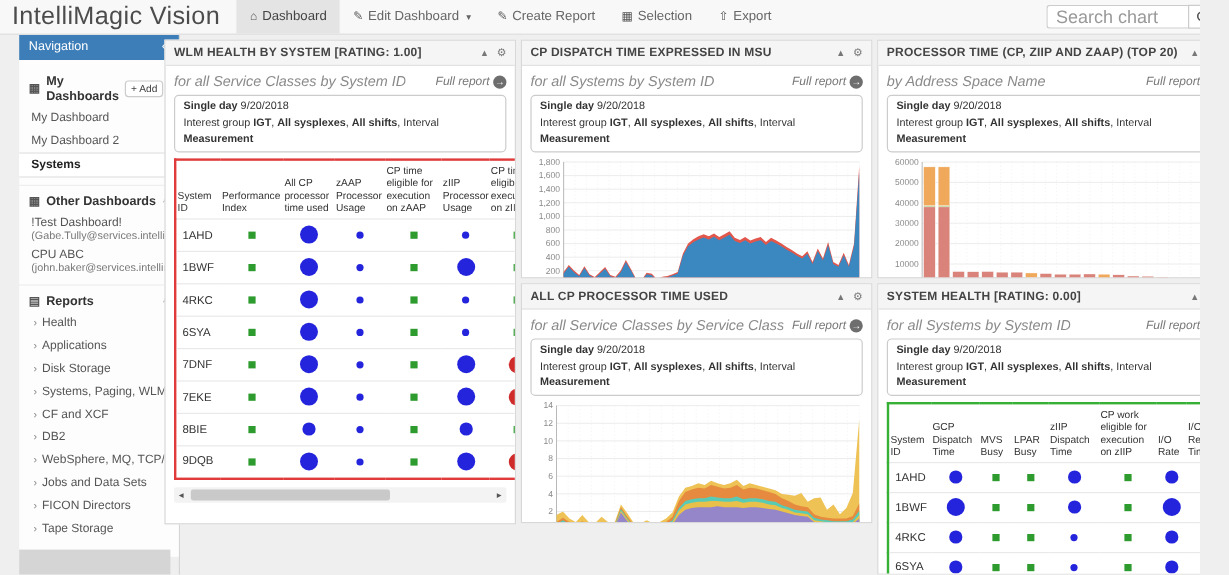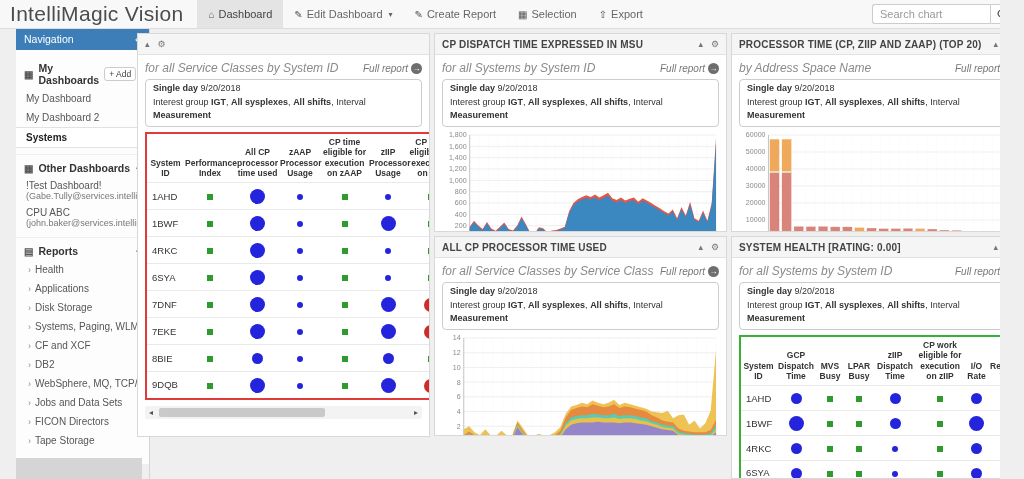--- a/index.html
+++ b/index.html
@@ -12,21 +12,21 @@
             border-bottom:1px solid #ddd; display:flex; align-items:stretch; z-index:5; }
   .brand { font-size:21px; color:#4c4c4c; padding:2px 14px 0 10px; letter-spacing:.3px; white-space:nowrap; }
   .nav-items { display:flex; align-items:stretch; }
   .nav-item { display:flex; align-items:center; gap:4px; padding:0 11px; font-size:11px; color:#666;
               cursor:pointer; white-space:nowrap; }
   .nav-item.active { background:#e4e4e4; color:#444; }
   .nav-item .ni-icon { font-size:10px; color:#555; }
   .nav-item .caret { font-size:8px; color:#666; margin-left:2px; }
   .search { margin-left:auto; display:flex; align-items:center; padding-right:10px; gap:0; }
   .search input { width:118px; height:20px; border:1px solid #ccc; border-right:none;
-                  border-radius:3px 0 0 3px; font-size:11px; padding:0 7px; color:#444; outline:none;
+                  border-radius:3px 0 0 3px; font-size:15px; padding:0 7px; color:#444; outline:none;
                   font-family:"Liberation Sans", sans-serif; background:#fff; }
   .search input::placeholder { color:#999; }
   .search button { width:24px; height:20px; border:1px solid #ccc; background:#fff; border-radius:0 3px 3px 0;
                    cursor:pointer; display:flex; align-items:center; justify-content:center; }
 
   
   .sidebar { position:absolute; left:0; top:29px; width:134px; bottom:0; background:#efefef;
              border-right:1px solid #d5d5d5;margin-left:16px; }
   .side-head { height:21px; background:#3d7eb8; color:#fff; font-size:10.5px; line-height:21px;
                padding:0 8px; display:flex; justify-content:space-between; align-items:center; }
@@ -65,21 +65,21 @@
              font-size:8px; line-height:11px; text-align:center; }
   .chip { display:inline-block; border:1px solid #ccc; border-radius:4px; background:#fff;
           padding:2px 7px 3px 7px; margin-top:2px; font-size:9px; color:#333; line-height:1.5; max-width:100%; }
   .chip b { font-weight:bold; }
 
   
   .tbl-holder { margin-top:5px; }
   table.health { border-collapse:collapse; width:100%; table-layout:fixed; background:#fff; }
   .wlm-border { border:2px solid #e03a3a; }
   .sys-border { border:2px solid #36b136; }
-  table.health th { font-size:8.5px; font-weight:bold; color:#333; text-align:center; vertical-align:bottom;
+  table.health th { font-size:8.5px; font-weight:normal; color:#333; text-align:left; vertical-align:bottom;
                     padding:3px 1px; line-height:1.25; }
   table.health td { border-top:1px solid #e9e9e9; text-align:center; vertical-align:middle; }
   td.sysid { font-size:9.5px; color:#333; text-align:left !important; padding-left:5px; }
   .mk { display:inline-block; vertical-align:middle; }
   .mk-g  { width:6px;  height:6px;  background:#2d9b2d; }
   .mk-b1 { width:6px;  height:6px;  border-radius:50%; background:#2424dc; }
   .mk-b2 { width:11px; height:11px; border-radius:50%; background:#2424dc; }
   .mk-b3 { width:15px; height:15px; border-radius:50%; background:#2424dc; }
   .mk-r  { width:14px; height:14px; border-radius:50%; background:#cf2b2b; color:#fff; font-size:10px;
            font-weight:bold; line-height:14px; text-align:center; }
@@ -185,20 +185,21 @@
           <div class="report-item"><span class="rb">›</span>Jobs and Data Sets</div>
           <div class="report-item"><span class="rb">›</span>FICON Directors</div>
           <div class="report-item"><span class="rb">›</span>Tape Storage</div>
         </div>
       </div>
     <div class="side-footer"></div>
   </aside>
 
   <section class="panel" id="panel-wlm" style="left:137px; top:33px; width:293px; height:404px;">
     <div class="panel-header">
+      <span class="panel-title">WLM HEALTH BY SYSTEM [RATING: 1.00]</span>
       <span class="panel-icons">
         <span>▴</span>
         <span>⚙</span>
       </span>
     </div>
     <div class="panel-body">
       <div class="subtitle-row">
         <span class="subtitle">for all Service Classes by System ID</span>
         <span class="full-report">
           <span>Full report</span>

